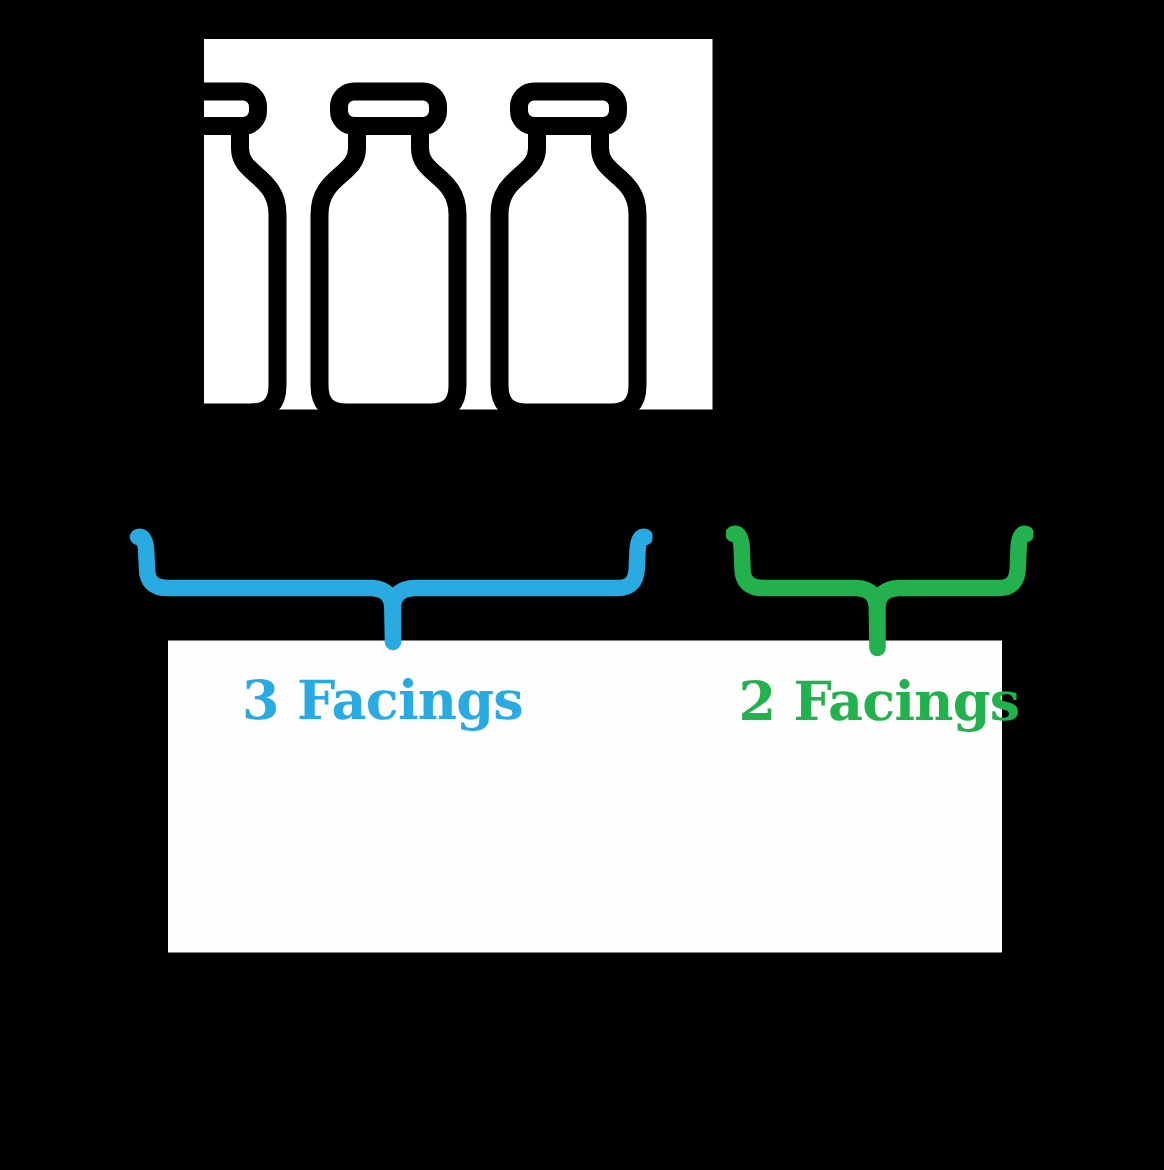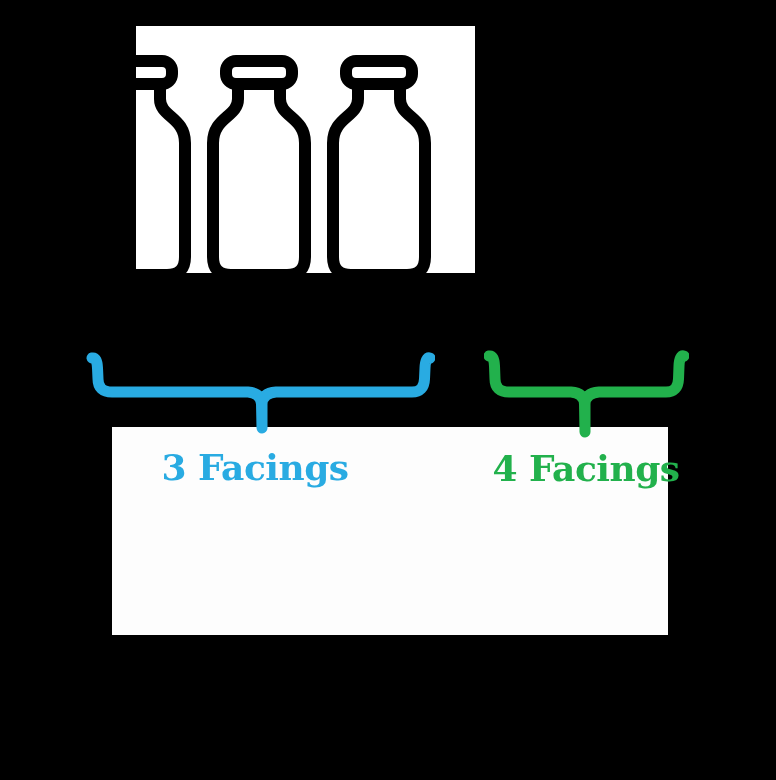--- a/index.html
+++ b/index.html
@@ -49,15 +49,15 @@
   </svg>
 
   <svg class="brace green" width="205" height="90" viewBox="0 0 205 90">
     <path d="M 5,8 Q 10,7 10.5,18 L 11,31 Q 11,44 25,44 L 87,44 Q 100,45 100.5,56 L 101,84 L 101,56 Q 101.5,45 115,44 L 182,44 Q 194,44 194.5,31 L 195,18 Q 195.5,7 200,8" fill="none" stroke="#22B14C" stroke-width="11" stroke-linecap="round" stroke-linejoin="round"></path>
   </svg>
 
   <div class="panel label-panel"></div>
 
   <div class="label label-blue">3 Facings</div>
 
-  <div class="label label-green">4 Facings</div>
+  <div class="label label-green">2 Facings</div>
 
 </div>
 
 </body></html>

